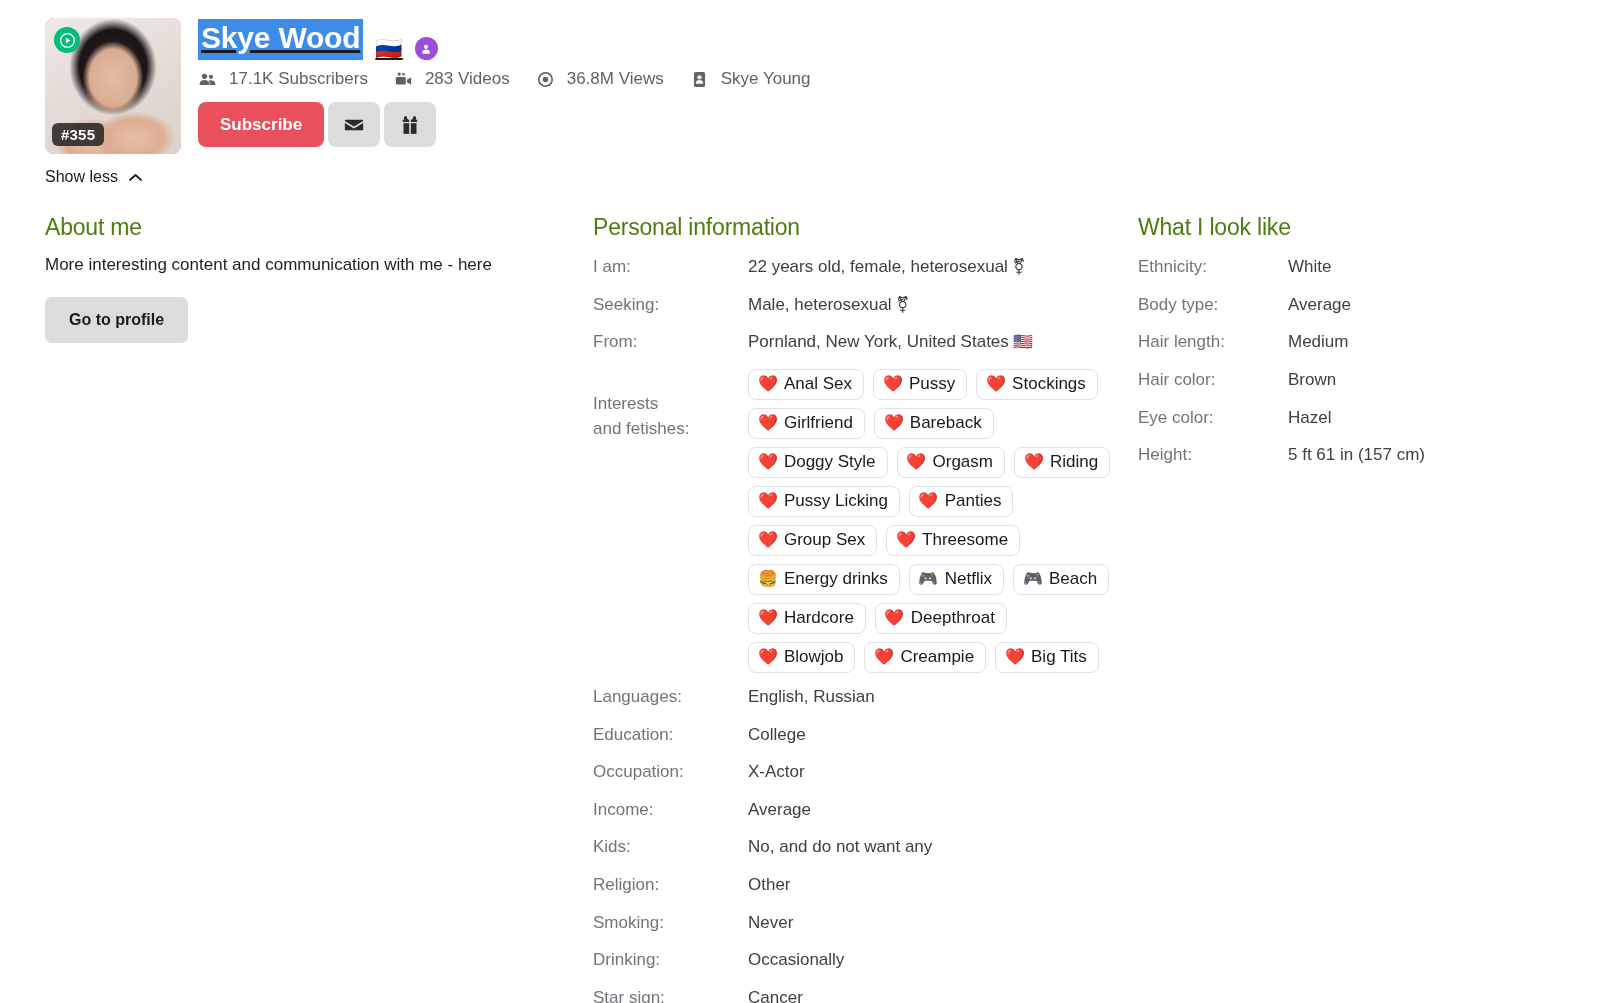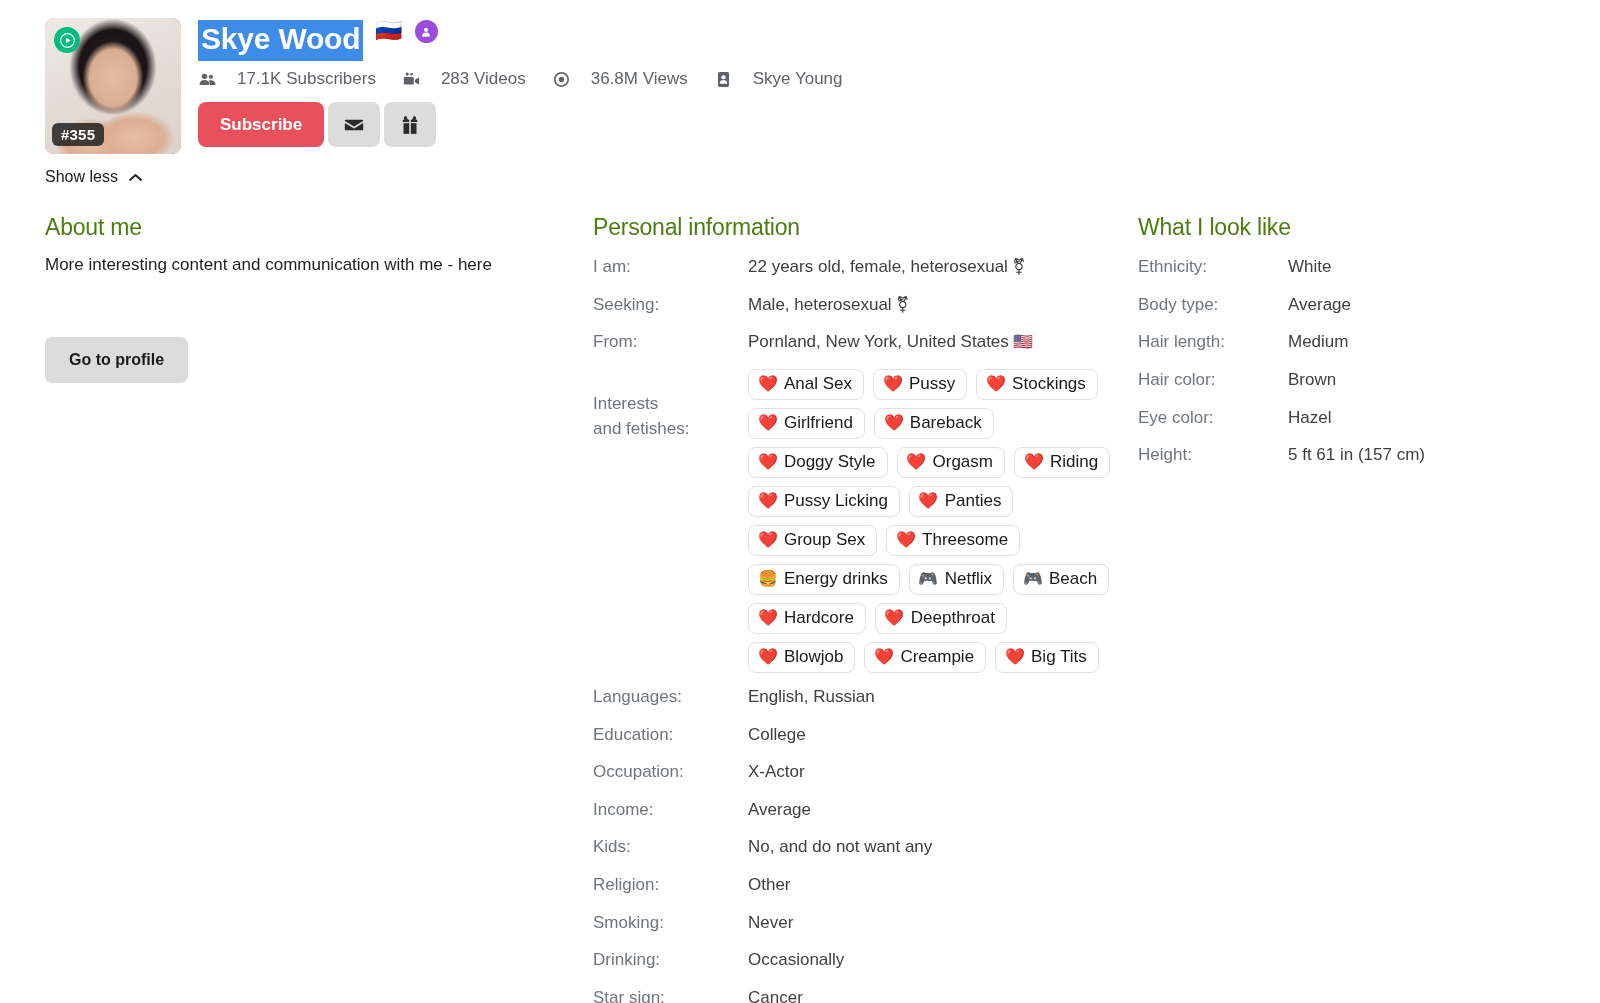--- a/index.html
+++ b/index.html
@@ -44,21 +44,21 @@
     position: absolute; left: 7px; bottom: 8px;
     background: rgba(28,28,28,0.82);
     color: #fff;
     font-size: 15px; font-weight: 700;
     padding: 3px 9px; border-radius: 6px;
     letter-spacing: .2px;
   }
 
   .header-main { margin-left: 17px; padding-top: 2px; }
 
-  .name-row { display: flex; align-items: flex-start; gap: 12px; height: 40px; }
+  .name-row { display: flex; align-items: flex-end; gap: 12px; height: 40px; text-decoration: underline; }
   .profile-name {
     font-size: 30px; font-weight: 700;
     background: #3d8ce8;
     color: #ffffff;
     line-height: 1.22;
     padding: 1px 3px 3px 3px;
     letter-spacing: -0.2px;
   }
   .flag-emoji { font-size: 22px; line-height: 1; }
   .verified-badge {
@@ -67,21 +67,21 @@
     display: inline-flex; align-items: center; justify-content: center;
   }
 
   .stats-row {
     display: flex; align-items: center;
     gap: 26px;
     margin-top: 9px;
     color: #5f6368;
     font-size: 17px;
   }
-  .stat { display: flex; align-items: center; gap: 20px; white-space: nowrap; }
+  .stat { display: flex; align-items: center; gap: 12px; white-space: nowrap; }
   .stat svg { display: block; fill: #5f6368; }
 
   .actions-row { display: flex; align-items: center; gap: 4px; margin-top: 13px; }
   .btn-subscribe {
     background: #e8505b; color: #fff;
     border: none; border-radius: 8px;
     font-size: 17px; font-weight: 700;
     font-family: inherit;
     padding: 0 22px; height: 45px;
     cursor: pointer;
@@ -113,21 +113,21 @@
   .col-looks { width: 400px; flex: none; }
 
   .section-title {
     font-size: 23px; font-weight: 400; color: #4d7c0f;
     margin: 12px 0 14px 0; letter-spacing: -.2px;
   }
   .about-text { font-size: 17px; color: #1f1f1f; margin: 0 0 22px 0; }
   .btn-profile {
     background: #dcdcdc; border: none; border-radius: 7px;
     font-family: inherit; font-size: 16px; font-weight: 700; color: #1a1a1a;
-    padding: 0 24px; height: 46px; cursor: pointer; margin-top: 40px;
+    padding: 0 24px; height: 46px; cursor: pointer;
   }
 
   .info-row { display: flex; margin-bottom: 13px; align-items: flex-start; }
   .info-label {
     color: #70757a; font-size: 17px;
     flex: none; line-height: 1.45;
   }
   .col-personal .info-label { width: 155px; }
   .col-looks .info-label { width: 150px; }
   .info-value { font-size: 17px; color: #404040; line-height: 1.45; }

